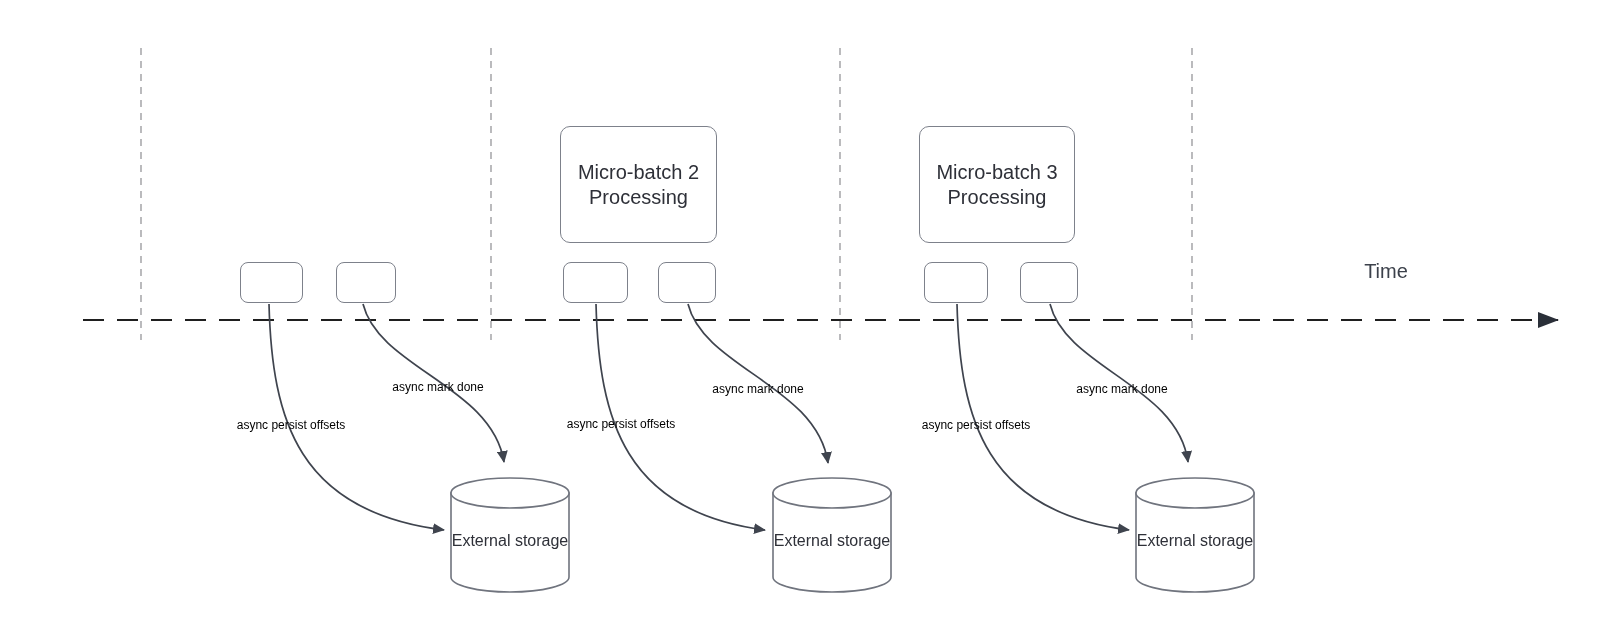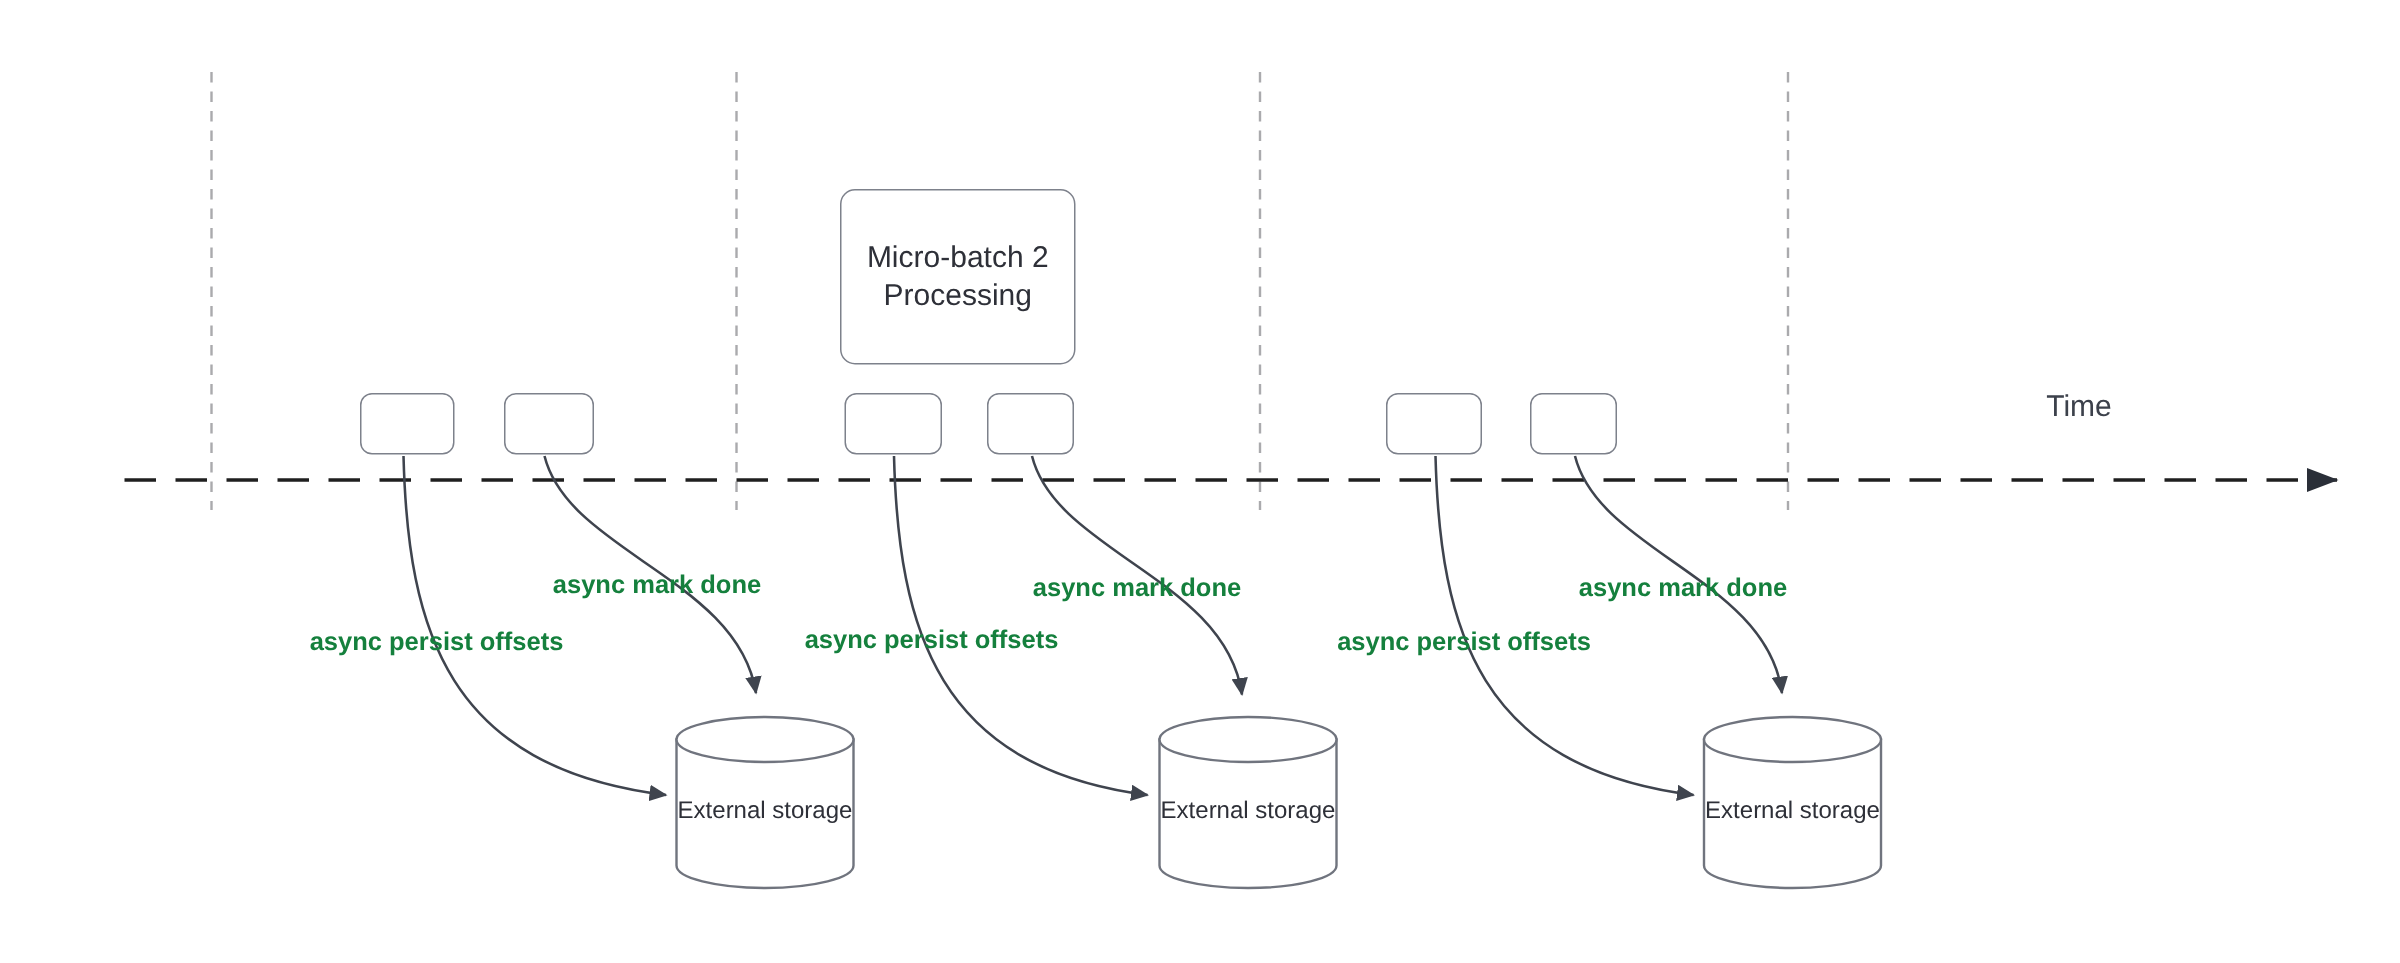--- a/index.html
+++ b/index.html
@@ -35,23 +35,23 @@
     position: absolute;
     border: 1.5px solid #7d818b;
     border-radius: 8px;
     background: #ffffff;
     width: 62px;
     height: 41px;
   }
   .arrow-label {
     position: absolute;
     transform: translateX(-50%);
-    font-size: 17px;
-    font-weight: bold;
-    color: #15803d;
+    font-size: 12px;
+    font-weight: normal;
+    color: #000000;
     white-space: nowrap;
   }
   .storage-label {
     position: absolute;
     width: 118px;
     height: 84px;
     display: flex;
     align-items: center;
     justify-content: center;
     text-align: center;
@@ -146,20 +146,21 @@
   <div class="arrow-label g1-done-label">async mark done</div>
   <div class="storage-label g1-storage-label">External storage</div>
 
   <div class="proc-box g2-proc">Micro-batch 2 Processing</div>
   <div class="mini-box g2-mini-a"></div>
   <div class="mini-box g2-mini-b"></div>
   <div class="arrow-label g2-persist-label">async persist offsets</div>
   <div class="arrow-label g2-done-label">async mark done</div>
   <div class="storage-label g2-storage-label">External storage</div>
 
+  <div class="proc-box g3-proc">Micro-batch 3 Processing</div>
   <div class="mini-box g3-mini-a"></div>
   <div class="mini-box g3-mini-b"></div>
   <div class="arrow-label g3-persist-label">async persist offsets</div>
   <div class="arrow-label g3-done-label">async mark done</div>
   <div class="storage-label g3-storage-label">External storage</div>
 
   <div class="time-label time-pos">Time</div>
 
 </div>
 

